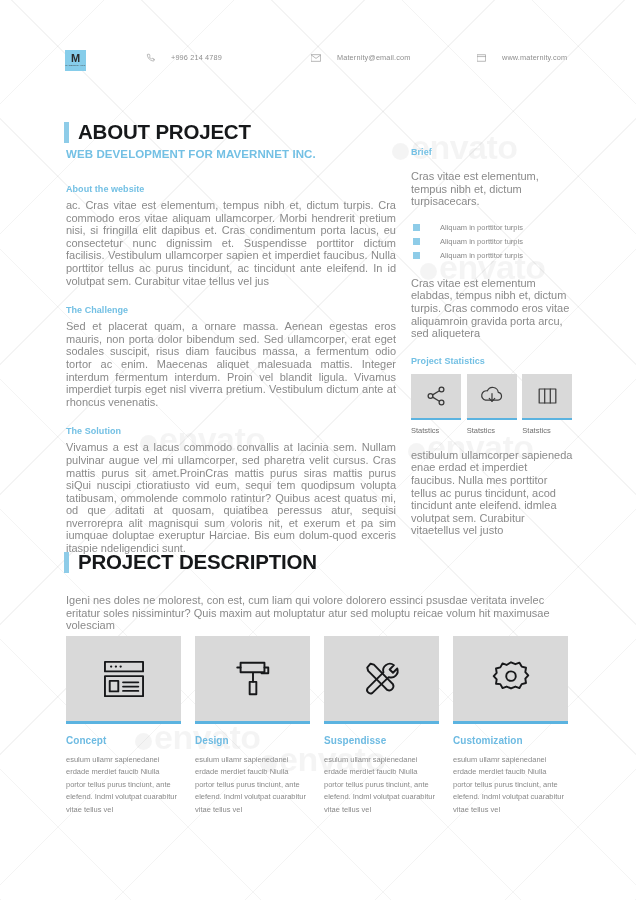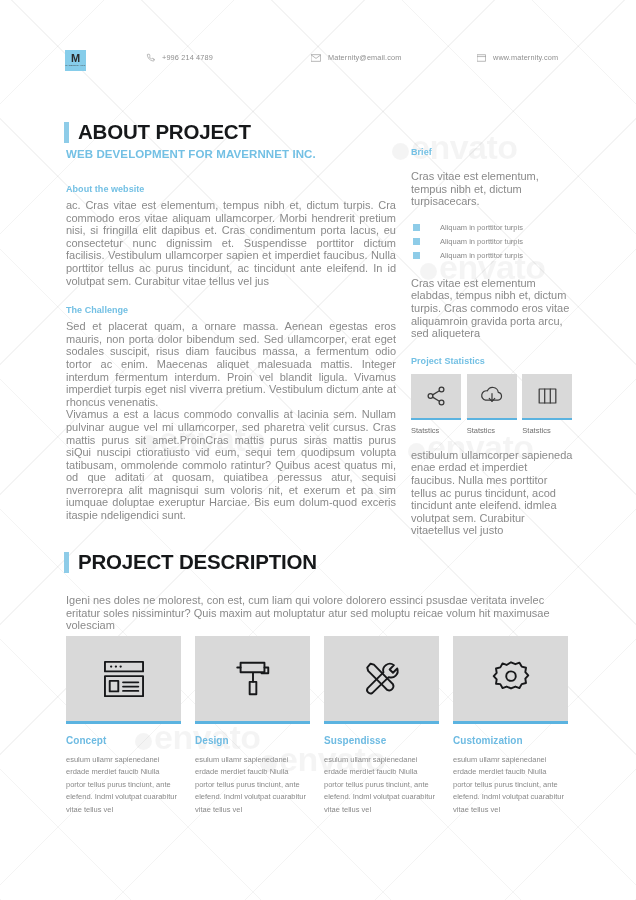--- a/index.html
+++ b/index.html
@@ -81,21 +81,21 @@
     color: #3c3c3c;
     line-height: 1;
     margin-top: 1px;
     letter-spacing: 0.1px;
   }
   .contact-item {
     position: absolute;
     top: 3px;
     display: flex;
     align-items: center;
-    gap: 7px;
+    gap: 16px;
     font-size: 7.3px;
     color: #8f8f8f;
     letter-spacing: 0.15px;
   }
   .contact-item .ci-icon { display: flex; align-items: center; }
   #contact-phone   { left: 146px; }
   #contact-email   { left: 311px; }
   #contact-website { left: 477px; }
 
   
@@ -295,20 +295,21 @@
 
     <div class="subtitle" id="about-subtitle">WEB DEVELOPMENT FOR MAVERNNET INC.</div>
 
     <div id="left-col">
       <div class="blue-head">About the website</div>
       <p class="body-copy">ac. Cras vitae est elementum, tempus nibh et, dictum turpis. Cra commodo eros vitae aliquam ullamcorper. Morbi hendrerit pretium nisi, si fringilla elit dapibus et. Cras condimentum porta lacus, eu consectetur nunc dignissim et. Suspendisse porttitor dictum facilisis. Vestibulum ullamcorper sapien et imperdiet faucibus. Nulla porttitor tellus ac purus tincidunt, ac tincidunt ante eleifend. In id volutpat sem. Curabitur vitae tellus vel jus</p>
 
       <div class="blue-head">The Challenge</div>
       <p class="body-copy">Sed et placerat quam, a ornare massa. Aenean egestas eros mauris, non porta dolor bibendum sed. Sed ullamcorper, erat eget sodales suscipit, risus diam faucibus massa, a fermentum odio tortor ac enim. Maecenas aliquet malesuada mattis. Integer interdum fermentum interdum. Proin vel blandit ligula. Vivamus imperdiet turpis eget nisl viverra pretium. Vestibulum dictum ante at rhoncus venenatis.</p>
 
+      <div class="blue-head">The Solution</div>
       <p class="body-copy">Vivamus a est a lacus commodo convallis at lacinia sem. Nullam pulvinar augue vel mi ullamcorper, sed pharetra velit cursus. Cras mattis purus sit amet.ProinCras mattis purus siras mattis purus siQui nuscipi ctioratiusto vid eum, sequi tem quodipsum volupta tatibusam, ommolende commolo ratintur? Quibus acest quatus mi, od que aditati at quosam, quiatibea peressus atur, sequisi nverrorepra alit magnisqui sum voloris nit, et exerum et pa sim iumquae doluptae exeruptur Harciae. Bis eum dolum-quod exceris itaspie ndeligendici sunt.</p>
     </div>
 
     <div id="right-col">
       <div class="blue-head brief-title">Brief</div>
       <p class="body-copy">Cras vitae est elementum, tempus nibh et, dictum turpisacecars.</p>
 
       <ul class="bullet-list">
         <li>
           <span class="bullet-sq"></span>

